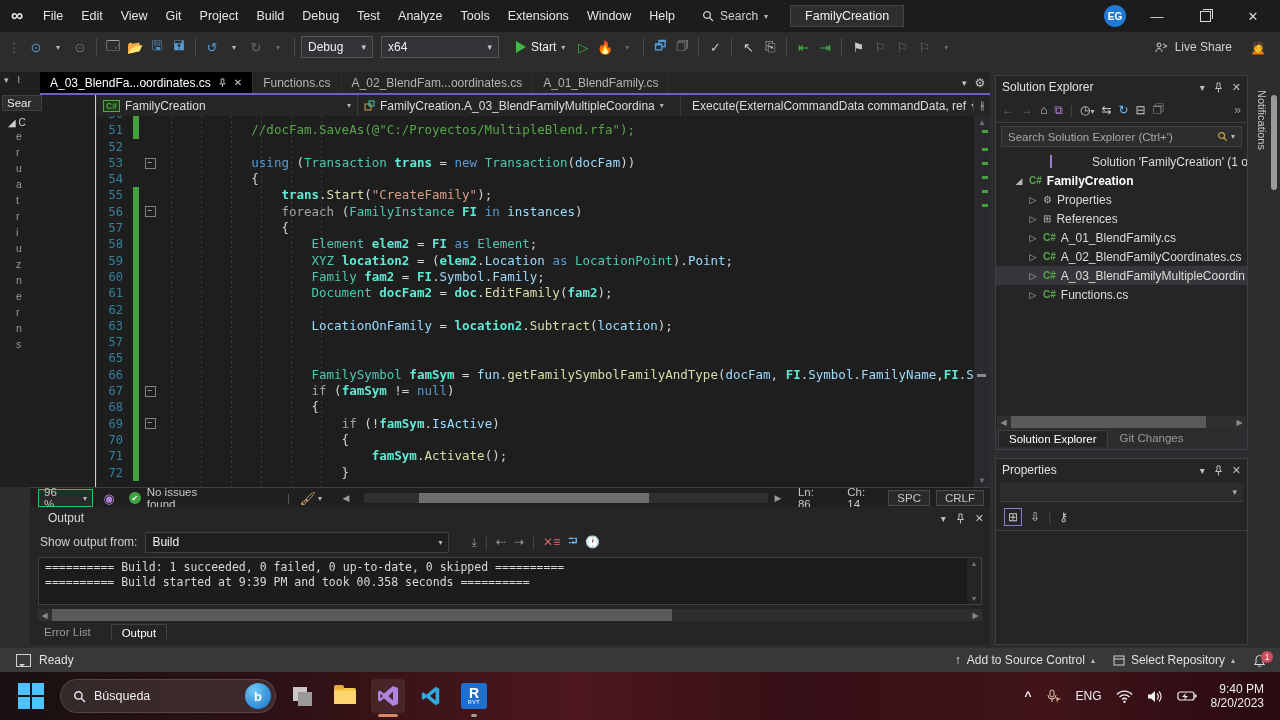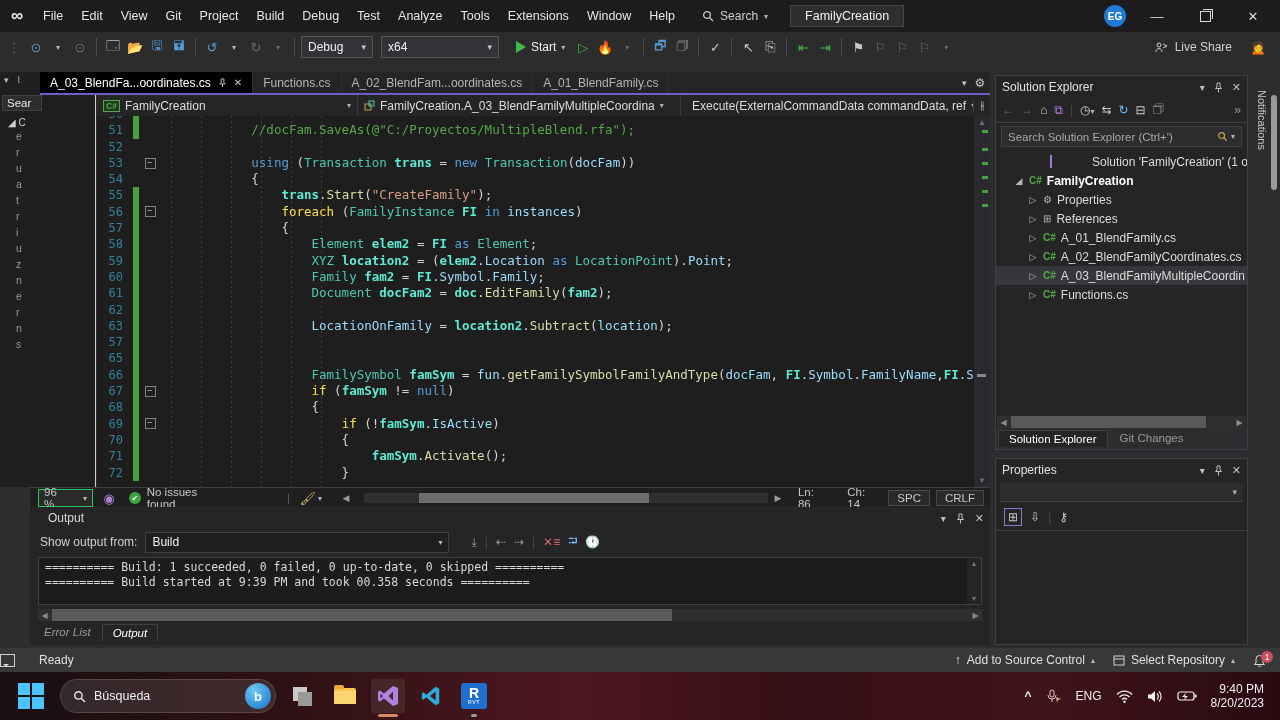--- a/index.html
+++ b/index.html
@@ -55,21 +55,21 @@
   
   #editor{left:97px;top:116px;width:877px;height:371px;background:#1e1e1e;overflow:hidden;}
   #code-lines{margin-top:-10px;font-family:"DejaVu Sans Mono",monospace;font-size:12.5px;line-height:16.3px;position:relative;z-index:2;}
   .code-row{display:flex;height:16.3px;align-items:center;}
   .ln{width:26px;text-align:right;color:#35829e;font-size:12px;flex:none;}
   .chg{width:6px;height:16.3px;margin-left:10px;flex:none;}
   .chg.on{background:#45a23f;}
   .fold{width:22px;flex:none;display:flex;align-items:center;justify-content:center;}
   .fbox{width:9px;height:9px;border:1px solid #808080;color:#c0c0c0;font-size:8px;line-height:7px;text-align:center;background:#1e1e1e;}
   .codetext{white-space:pre;flex:none;}
-  .t-cm{color:#57a64a;} .t-kw{color:#569cd6;} .t-ctl{color:#fde047;} .t-ty{color:#4ec9b0;}
+  .t-cm{color:#57a64a;} .t-kw{color:#569cd6;} .t-ctl{color:#a3a3a3;} .t-ty{color:#4ec9b0;}
   .t-lb{color:#9cdcfe;} .t-vb{color:#5eead4;font-weight:bold;} .t-mth{color:#dcdcaa;} .t-str{color:#d69d85;} .t-pn{color:#d4d4d4;}
   .iguide{position:absolute;top:0;width:1px;height:371px;background-image:repeating-linear-gradient(180deg,#3d3d3d 0 2px,transparent 2px 5px);}
   #ed-scroll{left:974px;top:116px;width:16px;height:371px;background:#29292e;}
   .sc-arrow{position:absolute;left:0;width:16px;text-align:center;color:#707070;font-size:8px;}
   .sc-mark{position:absolute;left:8px;width:6px;height:3px;background:#45a23f;}
   .sc-dash{position:absolute;left:3px;width:9px;height:3px;background:#8a8a8a;}
   
   #ed-bottom{left:30px;top:487px;width:960px;height:20px;background:#1f1f1f;border-top:1px solid #3f3f46;display:flex;align-items:center;font-size:11.5px;color:#c8c8c8;}
   #zoom-dd{display:flex;align-items:center;gap:14px;border:1px solid #22c55e;background:#2a2a2a;height:16px;padding:0 5px;margin-left:8px;}
   .okdot{width:12px;height:12px;border-radius:50%;background:#3fa33f;color:#fff;font-size:8px;display:inline-flex;align-items:center;justify-content:center;}
@@ -83,21 +83,21 @@
   #out-head .hicons{margin-left:auto;display:flex;gap:10px;color:#c0c0c0;font-size:10px;align-items:center;}
   #out-ctrl{display:flex;align-items:center;height:26px;padding-left:10px;gap:8px;color:#cfcfcf;}
   #out-dd{width:290px;background:#1f1f1f;border:1px solid #3f3f46;height:19px;display:flex;align-items:center;justify-content:space-between;padding:0 6px;color:#f0f0f0;}
   .oico{font-size:12px;color:#9a9a9a;} .oico.en{color:#d0d0d0;}
   #out-box{margin:2px 8px 0 8px;height:46px;background:#1c1c1c;border:1px solid #3f3f46;overflow:hidden;position:relative;}
   #output-lines{font-family:"DejaVu Sans Mono",monospace;font-size:11.5px;line-height:15px;color:#d8d8d8;padding:2px 6px;white-space:pre;}
   #out-vsb{position:absolute;right:0;top:0;width:14px;height:100%;background:#252528;color:#777;font-size:7px;text-align:center;}
   #out-hsb{position:relative;margin:4px 8px 0 8px;height:12px;background:#2f2f2f;}
   #out-hsb .thumb{position:absolute;left:14px;width:620px;top:0;height:12px;background:#5a5a5a;}
   .hsb-arr{position:absolute;top:0;width:13px;height:12px;color:#8a8a8a;font-size:8px;display:flex;align-items:center;justify-content:center;}
-  #out-tabs{display:flex;gap:1px;padding:3px 4px;font-style:italic;}
+  #out-tabs{display:flex;gap:10px;padding:3px 4px;}
   .wtab{padding:2px 10px;font-size:11.5px;color:#9a9a9a;}
   .wtab.active{color:#ffffff;background:#252526;border:1px solid #3f3f46;border-bottom:none;}
   
   #solution-explorer{left:995px;top:75px;width:253px;height:375px;background:#252526;border:1px solid #3f3f46;box-sizing:border-box;display:flex;flex-direction:column;}
   .panel-head{display:flex;align-items:center;height:22px;padding:0 6px;color:#e0e0e0;}
   .panel-head .hicons{margin-left:auto;display:flex;gap:9px;font-size:10px;color:#c0c0c0;align-items:center;}
   #se-tools{display:flex;align-items:center;gap:7px;height:24px;padding:0 6px;color:#c8c8c8;font-size:12px;border-bottom:1px solid #3f3f46;}
   #se-search{display:flex;align-items:center;margin:3px 5px;background:#2d2d30;border:1px solid #3f3f46;height:19px;padding:0 6px;color:#a8a8a8;font-size:11.5px;justify-content:space-between;}
   #se-tree{flex:1;overflow:hidden;padding-top:2px;}
   .se-row{display:flex;align-items:center;height:19px;white-space:nowrap;color:#dcdcdc;font-size:12px;gap:5px;}
@@ -114,21 +114,21 @@
   #properties{left:995px;top:458px;width:253px;height:187px;background:#252526;border:1px solid #3f3f46;box-sizing:border-box;}
   #prop-combo{margin:2px 4px;height:18px;background:#2d2d30;border-bottom:1px solid #3f3f46;display:flex;align-items:center;justify-content:flex-end;color:#b0b0b0;font-size:9px;padding-right:6px;}
   #prop-tools{display:flex;align-items:center;gap:8px;padding:4px 8px;border-bottom:1px solid #3f3f46;}
   .pt-ico{font-size:12px;color:#c8c8c8;}
   .pt-ico.selbox{border:1px solid #8a7ad0;padding:1px 3px;}
   
   #notif-tab{left:1252px;top:90px;width:16px;height:110px;color:#c8c8c8;font-size:11px;writing-mode:vertical-rl;}
   #edge-bar{left:1271px;top:95px;width:6px;height:95px;background:#9a9a9a;border-radius:3px;}
   
   #statusbar{left:0;top:648px;width:1280px;height:24px;background:#383838;display:flex;align-items:center;color:#e0e0e0;font-size:12px;}
-  #sb-left{display:flex;align-items:center;gap:24px;padding-left:0;}
+  #sb-left{display:flex;align-items:center;gap:8px;padding-left:16px;}
   .fb-ico{width:13px;height:11px;border:1px solid #d0d0d0;position:relative;}
   .fb-ico:after{content:"";position:absolute;left:2px;bottom:-4px;border:3px solid transparent;border-top-color:#d0d0d0;}
   #sb-right{margin-left:auto;display:flex;align-items:center;gap:18px;padding-right:14px;}
   .sb-item{display:flex;align-items:center;gap:6px;}
   #bell-wrap{position:relative;}
   .badge{position:absolute;right:-7px;top:-2px;background:#c94f5e;color:#fff;border-radius:50%;width:12px;height:12px;font-size:8.5px;display:flex;align-items:center;justify-content:center;}
   
   #taskbar{left:0;top:672px;width:1280px;height:48px;
     background:linear-gradient(90deg,#191011 0%,#2d1114 22%,#4d171d 45%,#351016 62%,#40141a 82%,#280a10 100%);
     display:flex;align-items:center;}

